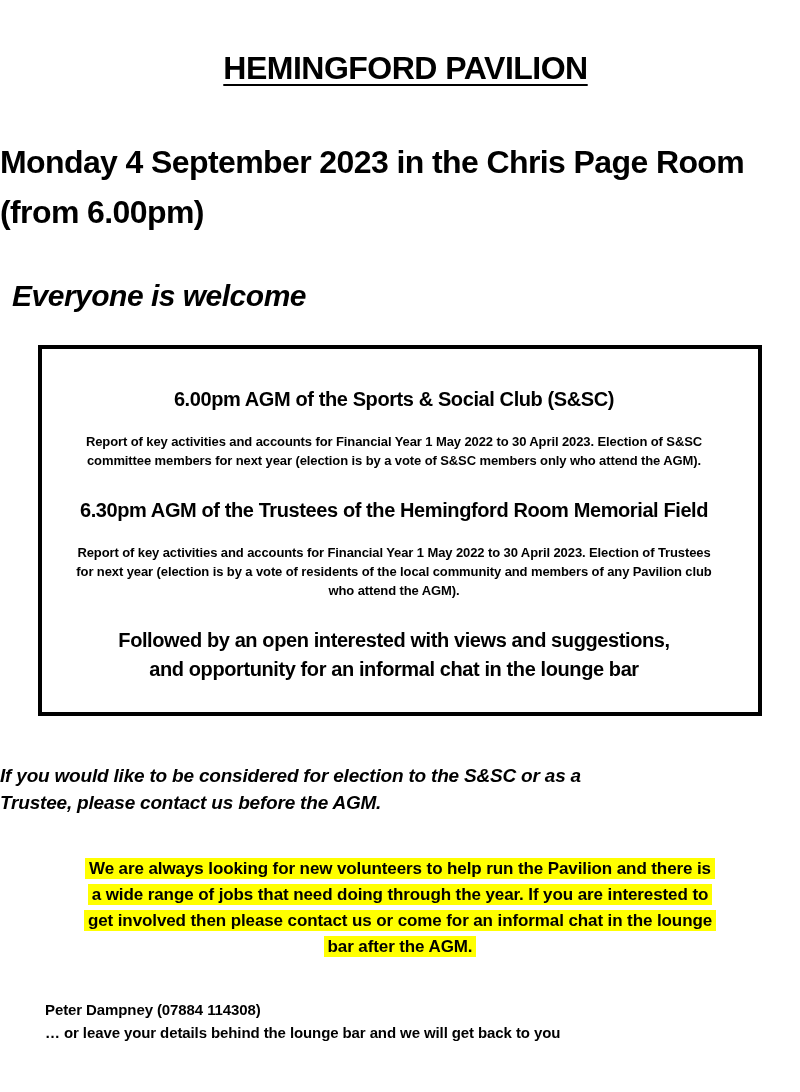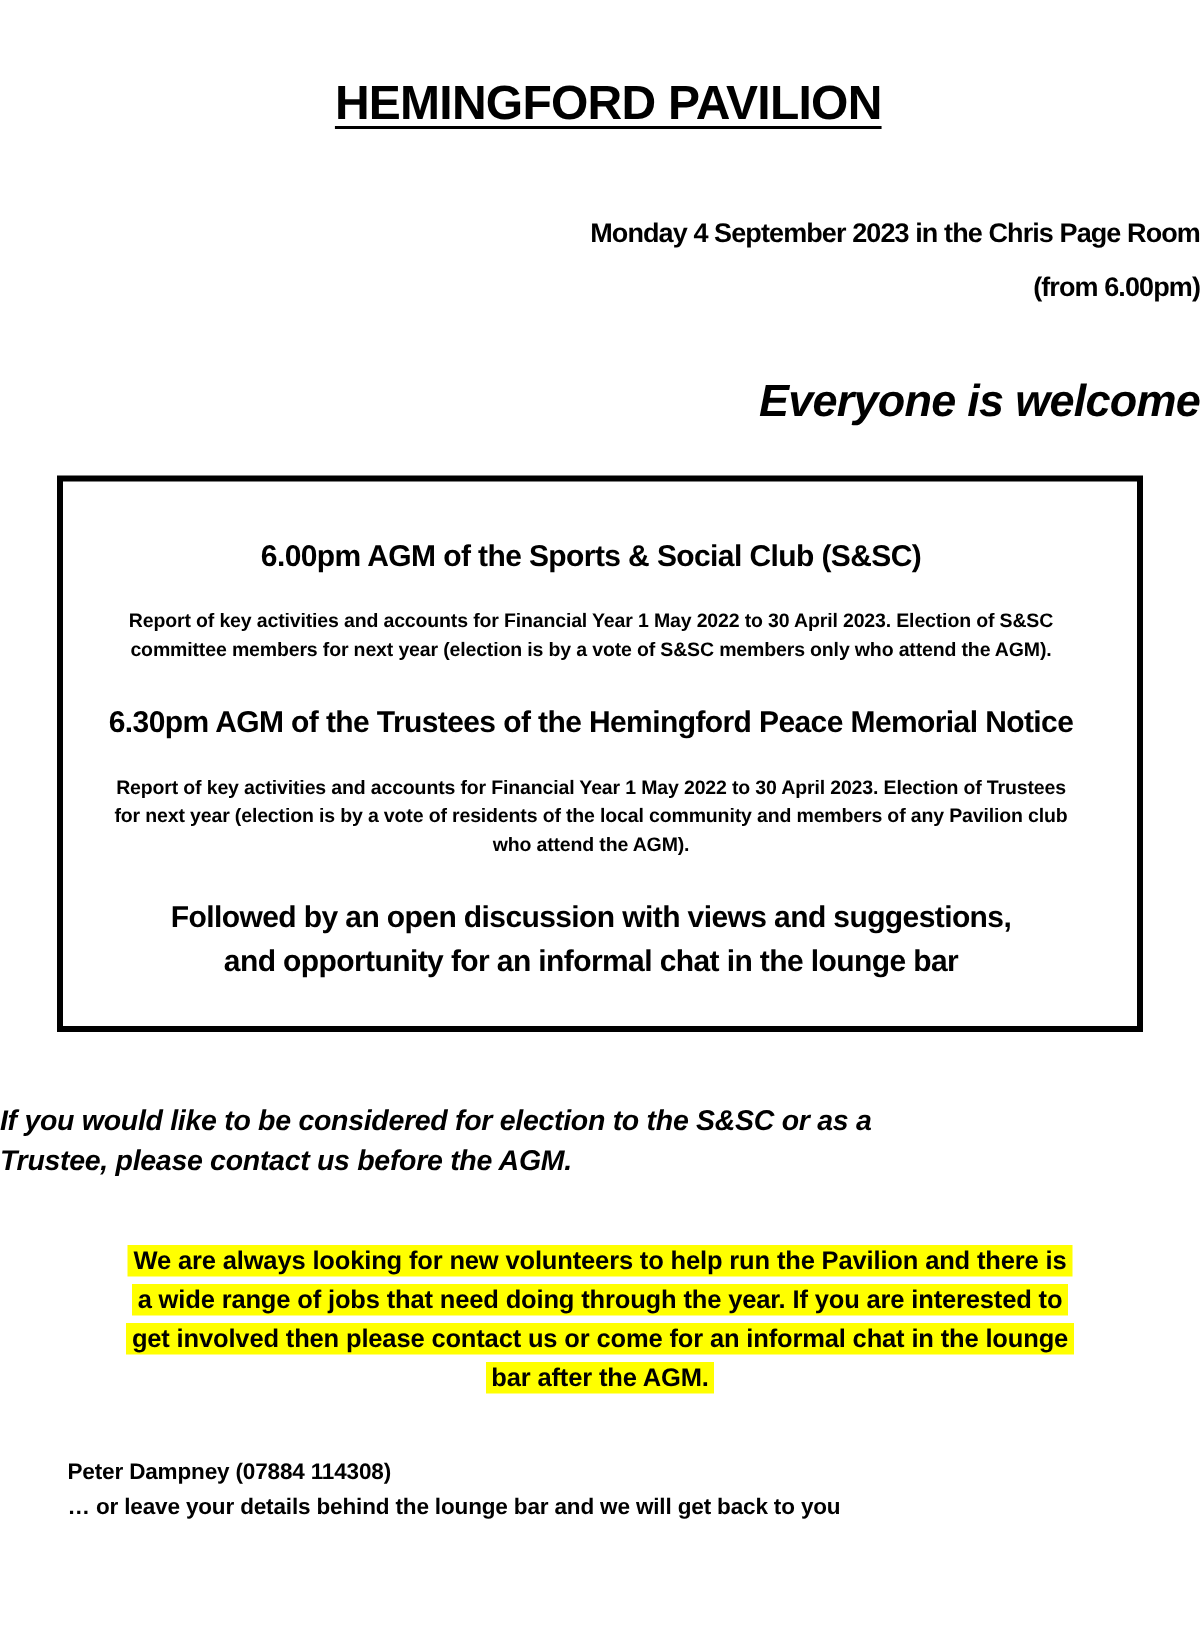--- a/index.html
+++ b/index.html
@@ -45,31 +45,31 @@
     font-size: 35px;
     font-weight: bold;
     letter-spacing: -0.8px;
     text-decoration: underline;
     text-decoration-thickness: 2px;
     text-underline-offset: 6px;
   }
   .when {
     margin: 0;
     margin-top: 50px;
-    text-align: right;
-    font-size: 18px;
+    text-align: left;
+    font-size: 32px;
     font-weight: bold;
     letter-spacing: -0.6px;
-    line-height: 36px;
+    line-height: 50px;
     white-space: pre-line;
   }
   .welcome {
-    margin: 0;
+    margin: 12px;
     margin-top: 42px;
-    text-align: right;
+    text-align: left;
     font-size: 30px;
     font-weight: bold;
     font-style: italic;
     letter-spacing: -0.5px;
   }
   .agenda-box {
     margin: 32px 38px 0 38px;
     border: 4px solid var(--box_border);
     padding: 36px 18px 28px 6px;
     text-align: center;
@@ -150,27 +150,27 @@
 
   <div class="agenda-box">
 
     <div class="agenda-item">
       <div class="agenda-heading">6.00pm AGM of the Sports &amp; Social Club (S&amp;SC)</div>
       <div class="agenda-detail">Report of key activities and accounts for Financial Year 1 May 2022 to 30 April 2023. Election of S&amp;SC
 committee members for next year (election is by a vote of S&amp;SC members only who attend the AGM).</div>
     </div>
 
     <div class="agenda-item">
-      <div class="agenda-heading">6.30pm AGM of the Trustees of the Hemingford Peace Memorial Notice</div>
+      <div class="agenda-heading">6.30pm AGM of the Trustees of the Hemingford Room Memorial Field</div>
       <div class="agenda-detail">Report of key activities and accounts for Financial Year 1 May 2022 to 30 April 2023. Election of Trustees
 for next year (election is by a vote of residents of the local community and members of any Pavilion club
 who attend the AGM).</div>
     </div>
 
-    <div class="agenda-footer">Followed by an open discussion with views and suggestions,
+    <div class="agenda-footer">Followed by an open interested with views and suggestions,
 and opportunity for an informal chat in the lounge bar</div>
   </div>
 
   <p class="election-note">If you would like to be considered for election to the S&amp;SC or as a
 Trustee, please contact us before the AGM.</p>
 
   <p class="highlight-para">
     <span class="hl">We are always looking for new volunteers to help run the Pavilion and there is
 a wide range of jobs that need doing through the year. If you are interested to
 get involved then please contact us or come for an informal chat in the lounge

